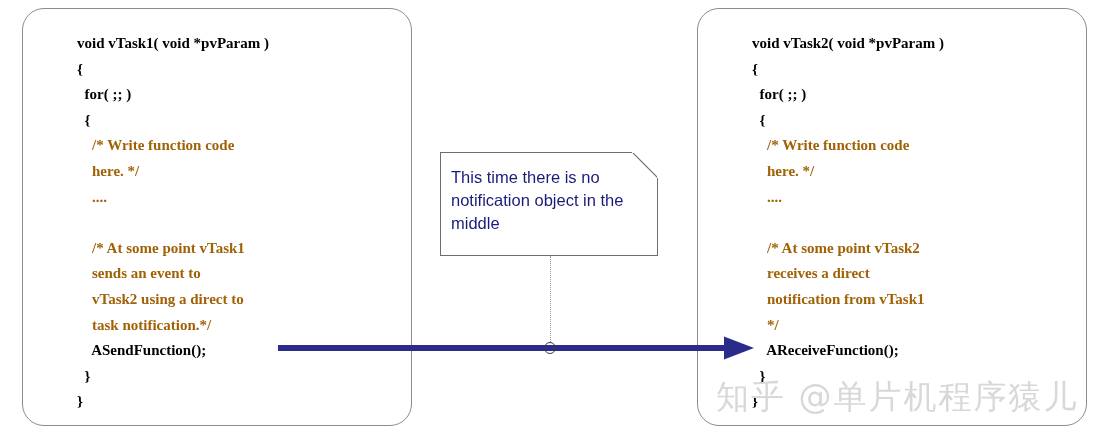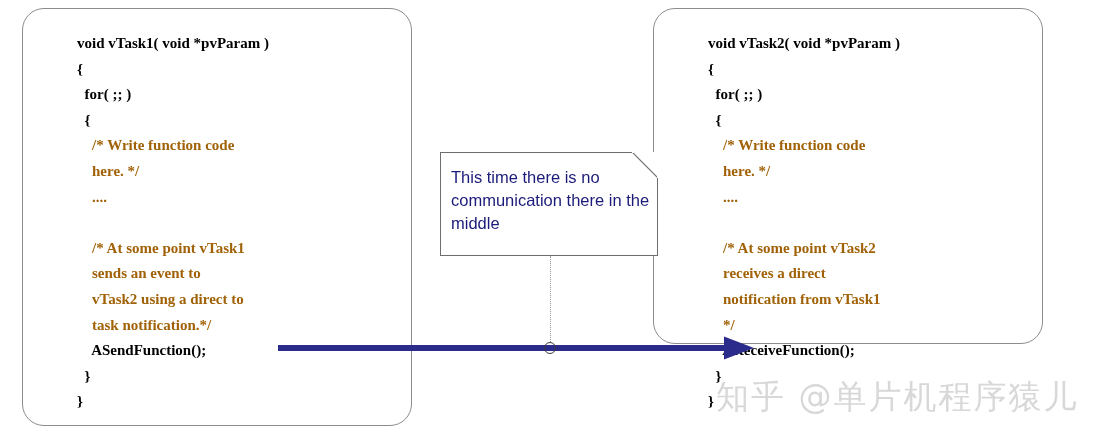--- a/index.html
+++ b/index.html
@@ -18,21 +18,21 @@
 
   
   .task-box {
     position: absolute;
     box-sizing: border-box;
     border: 1.5px solid #8c8c8c;
     border-radius: 22px;
     background: #ffffff;
   }
   #task-box-left  { left: 22px;  top: 8px;  width: 390px; height: 418px; }
-  #task-box-right { left: 653px; top: 8px;  width: 390px; height: 336px; padding-left: 20px; }
+  #task-box-right { left: 697px; top: 8px;  width: 390px; height: 418px; padding-left: 20px; }
 
   .code-block {
     position: absolute;
     left: 10px;
     top: 22px;
     right: 6px;
     font-family: Liberation Serif, serif;
     font-size: 15px;
     font-weight: bold;
     line-height: 25.6px;
@@ -130,21 +130,21 @@
     <div class="code-block"><div class="code-line">void vTask1( void *pvParam )</div><div class="code-line">{</div><div class="code-line">  for( ;; )</div><div class="code-line">  {</div><div class="code-line comment">    /* Write function code</div><div class="code-line comment">    here. */</div><div class="code-line comment">    ....</div><div class="code-line blank">&nbsp;</div><div class="code-line comment">    /* At some point vTask1</div><div class="code-line comment">    sends an event to</div><div class="code-line comment">    vTask2 using a direct to</div><div class="code-line comment">    task notification.*/</div><div class="code-line">    ASendFunction();</div><div class="code-line">  }</div><div class="code-line">}</div></div>
   </div>
 
   <div id="task-box-right" class="task-box">
     <div class="code-block"><div class="code-line">void vTask2( void *pvParam )</div><div class="code-line">{</div><div class="code-line">  for( ;; )</div><div class="code-line">  {</div><div class="code-line comment">    /* Write function code</div><div class="code-line comment">    here. */</div><div class="code-line comment">    ....</div><div class="code-line blank">&nbsp;</div><div class="code-line comment">    /* At some point vTask2</div><div class="code-line comment">    receives a direct</div><div class="code-line comment">    notification from vTask1</div><div class="code-line comment">    */</div><div class="code-line">    AReceiveFunction();</div><div class="code-line">  }</div><div class="code-line">}</div></div>
   </div>
 
   <div id="watermark">知乎 @单片机程序猿儿</div>
 
   <div id="callout-note">
-    <div id="callout-note-text">This time there is no communication there in the middle</div>
+    <div id="callout-note-text">This time there is no notification object in the middle</div>
     <svg id="callout-fold" viewBox="0 0 26 26">
       <polygon points="0,0 26,26 26,0" fill="#ffffff"></polygon>
       <polyline points="0,0 26,26" fill="none" stroke="#6e6e6e" stroke-width="1.2"></polyline>
       <polyline points="0,0 0,0" fill="none" stroke="#6e6e6e" stroke-width="1.2"></polyline>
       <polyline points="26,0 0,0" fill="none" stroke="#ffffff" stroke-width="2"></polyline>
       <polyline points="26,0 26,26" fill="none" stroke="#ffffff" stroke-width="2"></polyline>
     </svg>
   </div>
 
   <div id="note-leader"></div>

